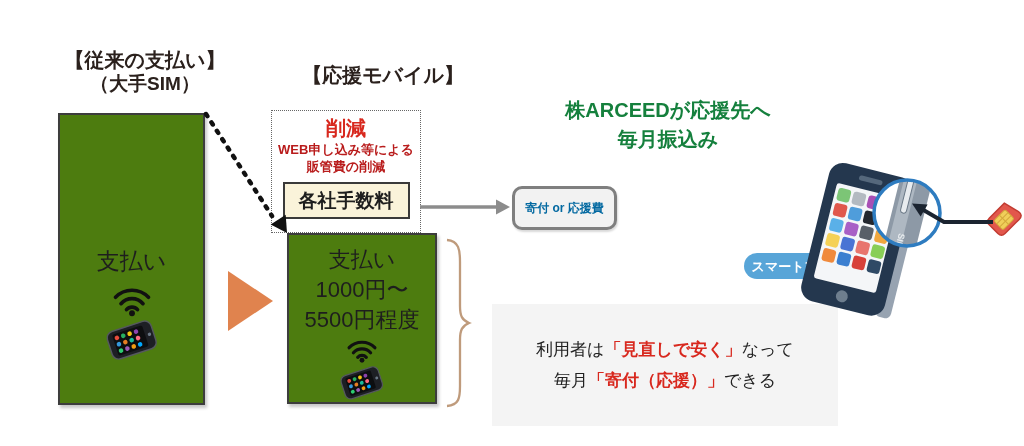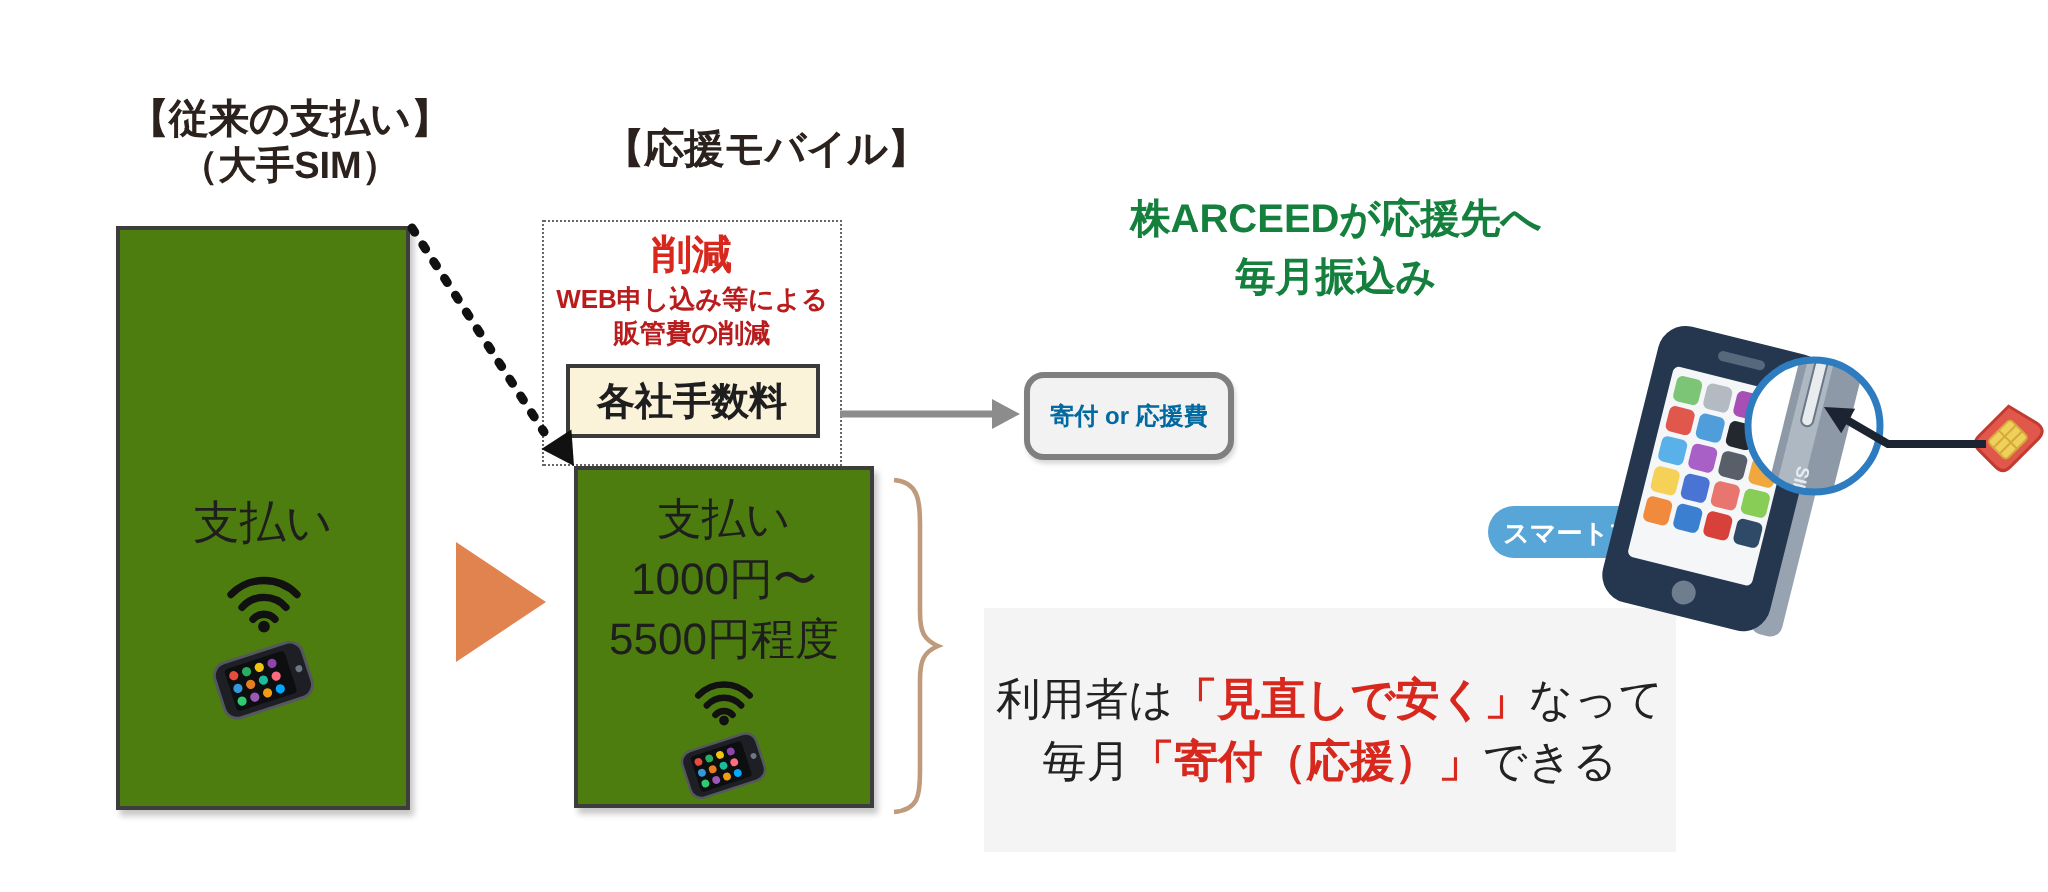--- a/index.html
+++ b/index.html
@@ -38,21 +38,21 @@
     font-size:12px;font-weight:600;color:#0369a1;white-space:nowrap;
     box-shadow:1px 2px 2px rgba(0,0,0,.15);
   }
   .transfer-note{
     left:528px;top:96px;width:280px;text-align:center;
     font-size:20px;font-weight:700;color:#15803d;line-height:29px;
   }
   .benefit-box{
     left:492px;top:304px;width:346px;height:122px;background:#f4f4f4;
     display:flex;flex-direction:column;align-items:center;justify-content:center;
-    font-size:22px;font-weight:500;color:#222;line-height:31px;text-align:center;
+    font-size:17px;font-weight:500;color:#222;line-height:31px;text-align:center;
   }
   .benefit-box .red{color:#d8281e;font-weight:700;}
   .overlay{left:0;top:0;pointer-events:none;z-index:5;}
   .icon-wifi{margin-top:6px;}
   .icon-phone-small{margin-top:2px;}
 </style>
 </head>
 <body>
 
 <div class="canvas">

